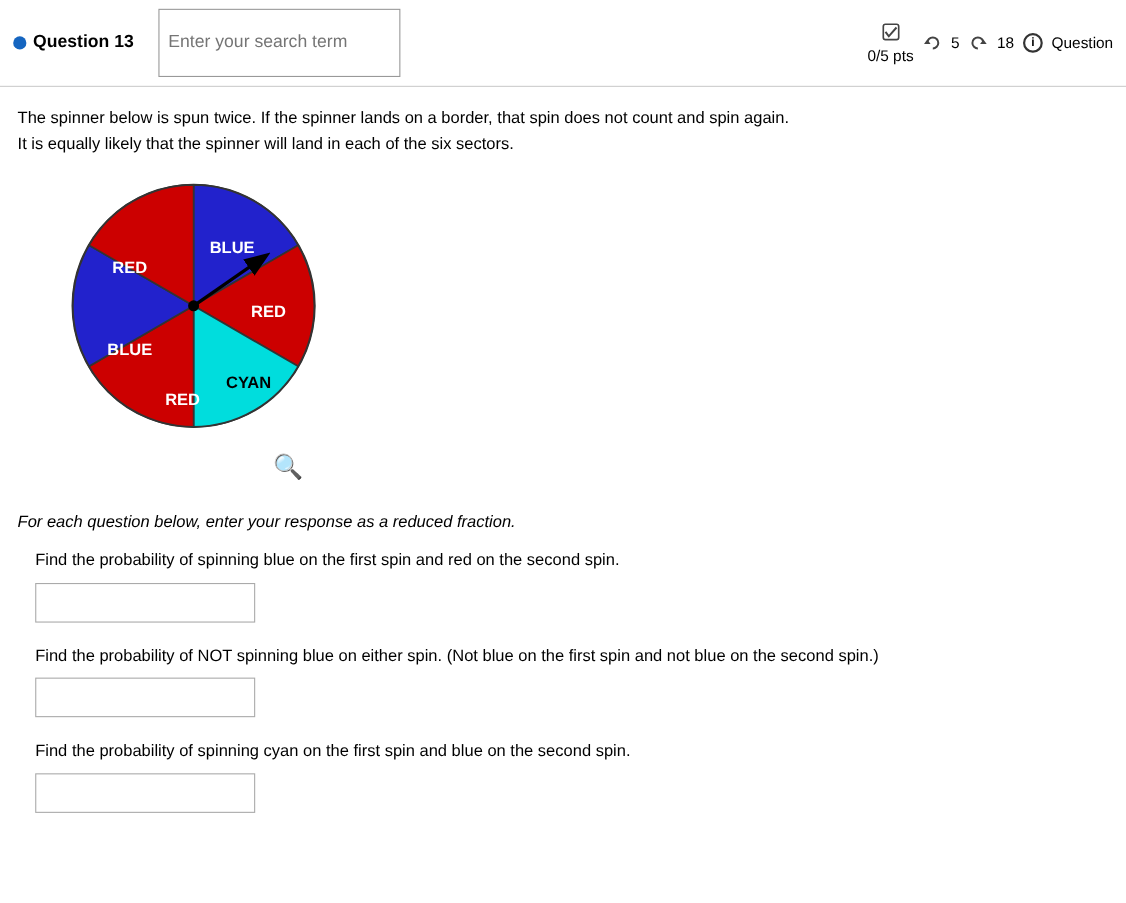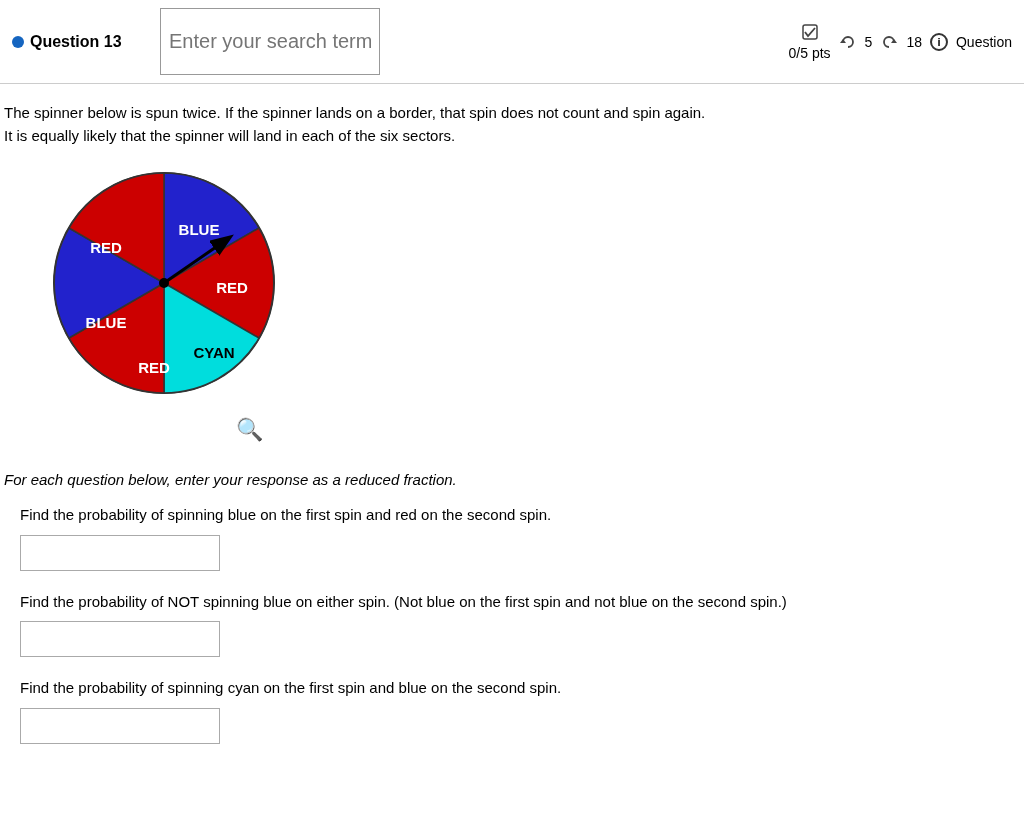--- a/index.html
+++ b/index.html
@@ -9,21 +9,21 @@
       background: #fff;
       color: #000;
     }
 
     
     .header {
       display: flex;
       align-items: center;
       padding: 8px 12px;
       border-bottom: 1px solid #ccc;
-      gap: 28px;
+      gap: 12px;
     }
     .header-question {
       font-weight: bold;
       font-size: 16px;
       display: flex;
       align-items: center;
       gap: 6px;
       min-width: 120px;
     }
     .blue-dot {
@@ -31,21 +31,21 @@
       height: 12px;
       border-radius: 50%;
       background: #1565c0;
       display: inline-block;
     }
     .search-box {
       flex: 1;
       max-width: 220px;
       border: 1px solid #999;
       padding: 21px 8px;
-      font-size: 20px;
+      font-size: 16px;
       color: #888;
     }
     .header-right {
       margin-left: auto;
       display: flex;
       align-items: center;
       gap: 8px;
       font-size: 14px;
       white-space: nowrap;
     }
@@ -62,21 +62,21 @@
       border-radius: 50%;
       display: inline-flex;
       align-items: center;
       justify-content: center;
       font-size: 11px;
       font-weight: bold;
     }
 
     
     .content {
-      padding: 18px 4px;
+      padding: 18px 16px;
       max-width: 1024px;
     }
 
     .problem-text {
       margin-bottom: 16px;
       line-height: 1.5;
       font-size: 15px;
     }
 
     

